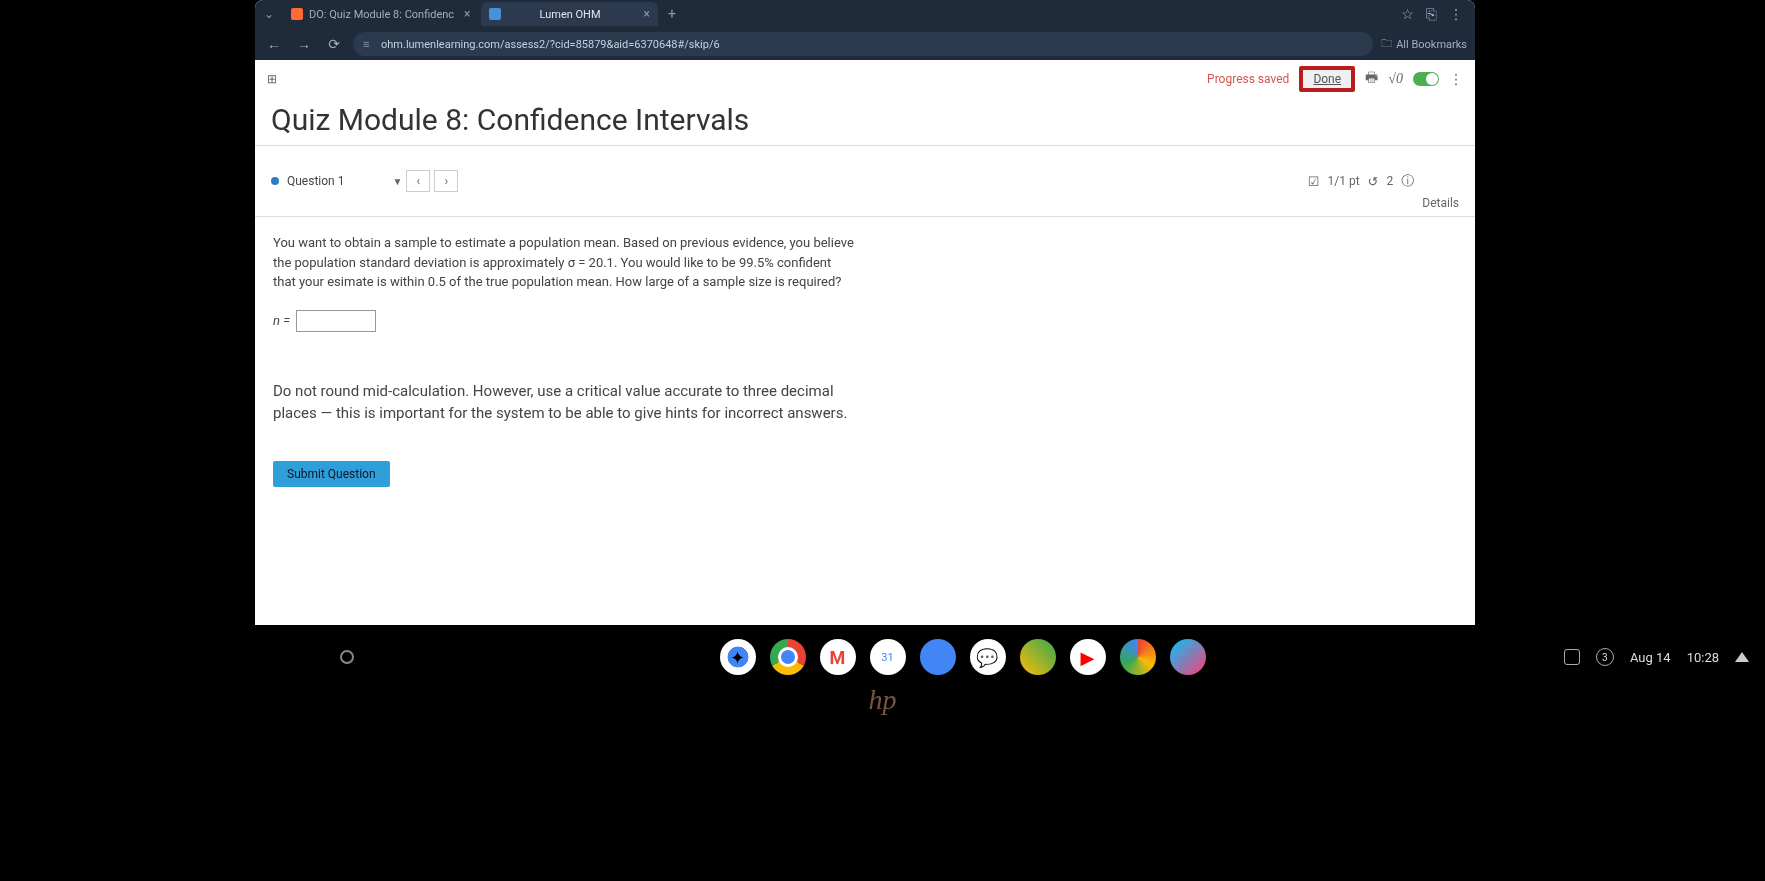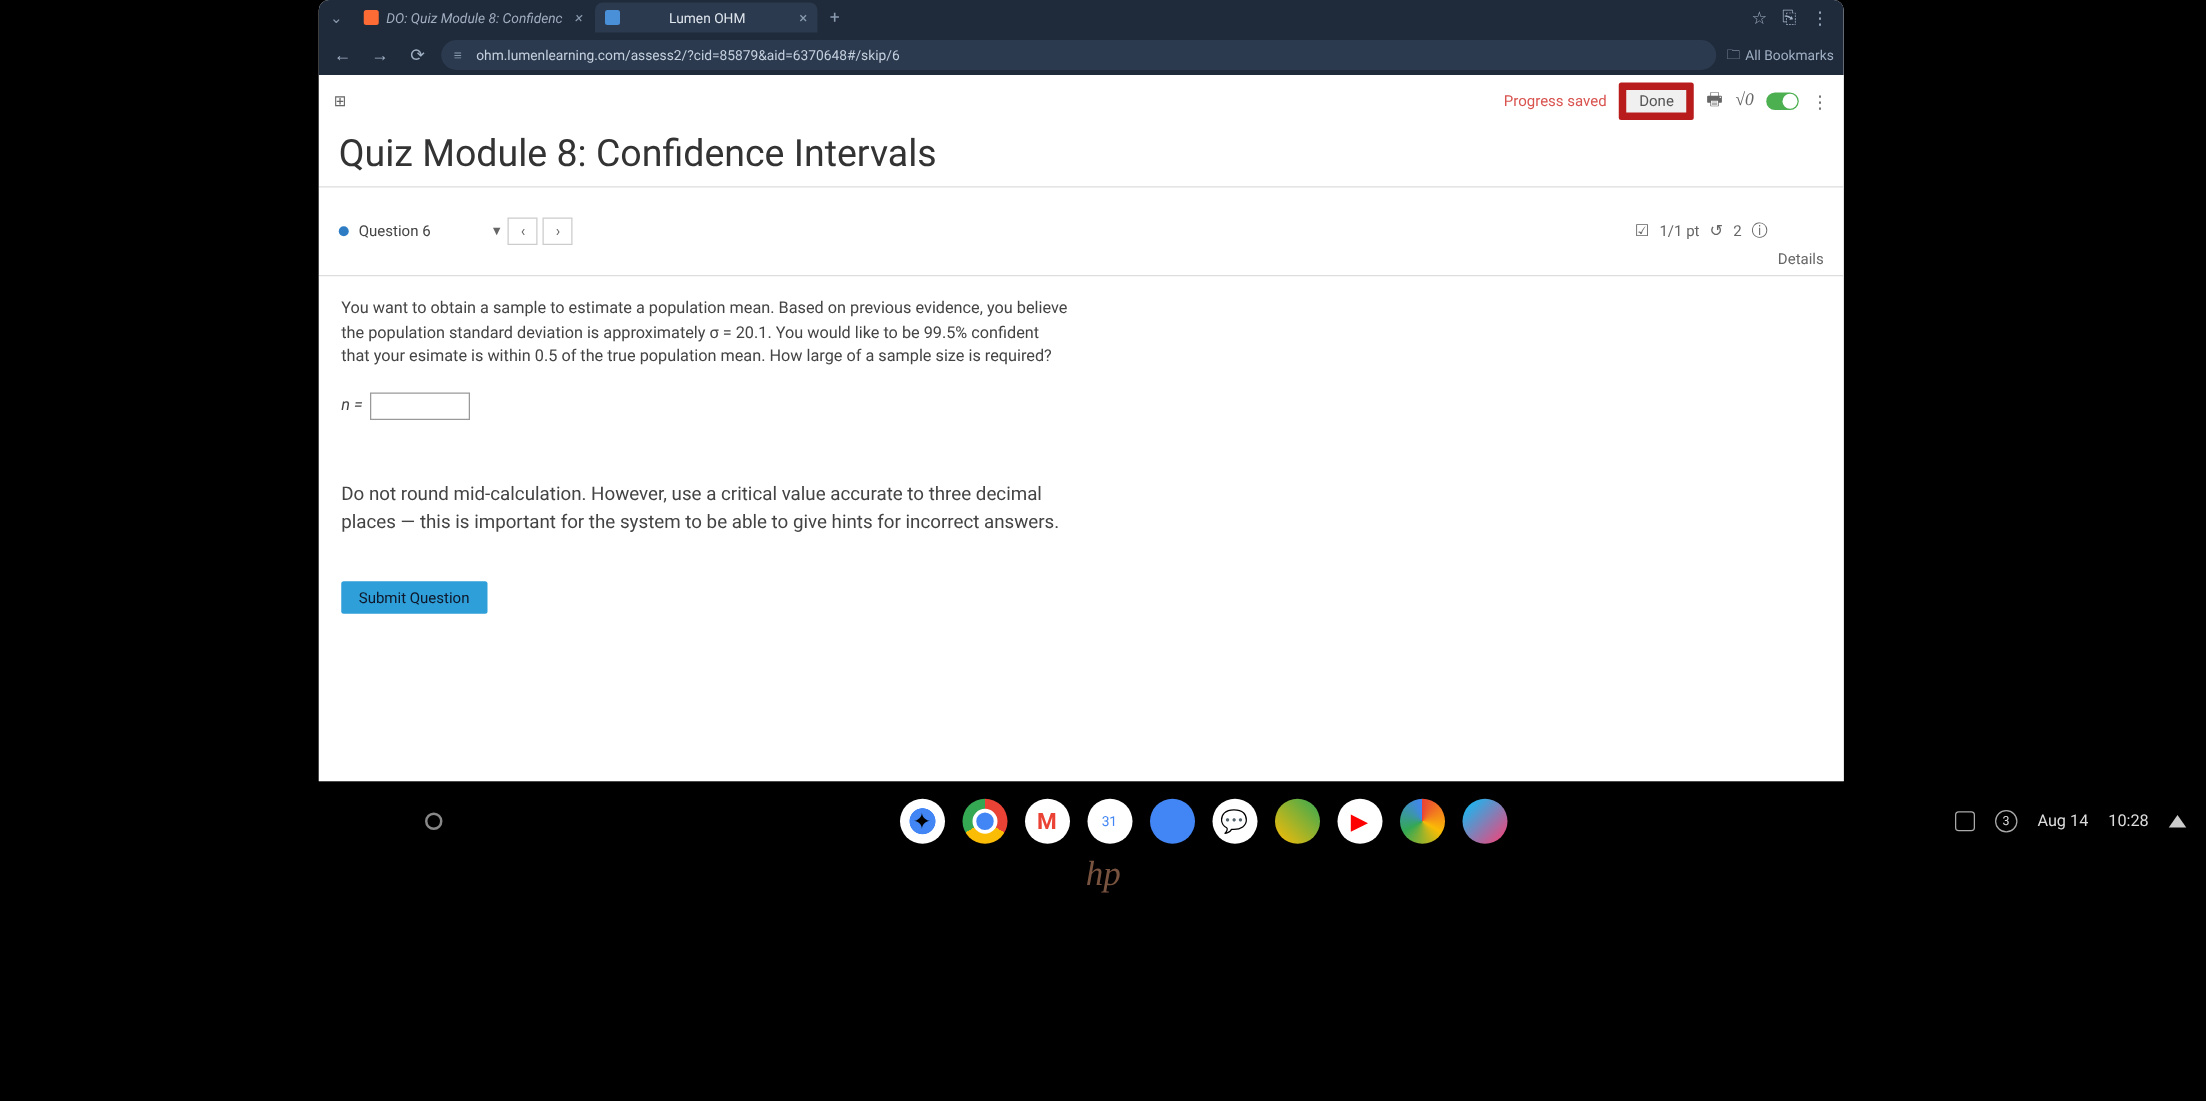--- a/index.html
+++ b/index.html
@@ -4,40 +4,40 @@
 <style>
 * { margin: 0; padding: 0; box-sizing: border-box; font-family: -apple-system, BlinkMacSystemFont, "Segoe UI", Roboto, sans-serif; }
 body { background: #000; width: 1765px; height: 881px; overflow: hidden; position: relative; }
 
 
 .browser { position: absolute; top: 0; left: 255px; width: 1220px; height: 625px; background: #fff; display: flex; flex-direction: column; border-radius: 8px 8px 0 0; overflow: hidden; }
 .tab-strip { background: #1f2a3a; height: 28px; display: flex; align-items: center; padding: 0 4px; }
 .tab-group-btn { width: 20px; height: 20px; border-radius: 50%; color: #8a9bb0; display: flex; align-items: center; justify-content: center; font-size: 12px; margin-right: 4px; }
 .tab { background: #2b3a4f; height: 24px; display: flex; align-items: center; padding: 0 8px; border-radius: 6px 6px 0 0; color: #e0e6ee; font-size: 11px; gap: 6px; margin-right: 2px; }
 .tab.active { background: #2b3a4f; gap: 39px; }
-.tab.inactive { background: transparent; color: #a0aec0; font-style: italic; }
+.tab.inactive { background: transparent; color: #a0aec0; }
 .tab-favicon { width: 12px; height: 12px; background: #ff6b35; border-radius: 2px; }
 .tab-favicon.lumen { background: #4a90d9; }
 .tab-close { font-size: 12px; color: #8a9bb0; margin-left: 4px; }
 .tab-add { color: #8a9bb0; font-size: 14px; padding: 0 8px; }
 .tab-right { margin-left: auto; display: flex; gap: 12px; padding-right: 8px; color: #a0b0c5; font-size: 14px; }
 
 .addr-bar { background: #1f2a3a; height: 32px; display: flex; align-items: center; padding: 0 8px; gap: 8px; }
 .addr-btn { color: #a0b0c5; font-size: 14px; width: 22px; text-align: center; }
 .omnibox { flex: 1; background: #2b3a4f; border-radius: 14px; height: 24px; display: flex; align-items: center; padding: 0 10px; color: #c5d0de; font-size: 11px; gap: 6px; }
 .omnibox-icon { width: 12px; height: 12px; color: #8a9bb0; }
 .bookmarks-btn { color: #a0b0c5; font-size: 11px; display: flex; align-items: center; gap: 4px; }
 
 
 .page { flex: 1; background: #fff; overflow: auto; position: relative; }
 .top-bar { display: flex; align-items: center; padding: 6px 12px; }
 .apps-icon { font-size: 12px; color: #666; }
 .top-right { margin-left: auto; display: flex; align-items: center; gap: 10px; }
 .progress-saved { color: #d9534f; font-size: 12px; }
-.done-btn { background: #f0f0f0; border: 6px solid #b91c1c; padding: 2px 10px; font-size: 12px; color: #555; border-radius: 2px; }
+.done-btn { background: #f0f0f0; border: 4px solid #b91c1c; padding: 2px 10px; font-size: 12px; color: #555; border-radius: 2px; text-decoration: underline; }
 .print-icon, .math-icon, .kebab { color: #666; font-size: 14px; }
 .toggle { width: 26px; height: 14px; background: #4caf50; border-radius: 7px; position: relative; }
 .toggle::after { content: ''; position: absolute; right: 1px; top: 1px; width: 12px; height: 12px; background: #fff; border-radius: 50%; }
 .math-icon { font-family: serif; font-style: italic; }
 
 .quiz-header { padding: 4px 16px 8px; }
 .quiz-title { font-size: 30px; font-weight: 400; color: #333; }
 .score-line { font-size: 12px; color: #666; margin-top: 2px; }
 .score-line span:first-child { color: #444; }
 .answered { margin-left: 10px; color: #888; }
@@ -126,21 +126,21 @@
       </div>
     </div>
 
     <div class="quiz-header">
       <h1 class="quiz-title">Quiz Module 8: Confidence Intervals</h1>
     </div>
 
     <div class="question-bar">
       <div class="question-select">
         <span class="q-dot"></span>
-        <span>Question 6</span>
+        <span>Question 1</span>
         <span class="caret-down">▼</span>
       </div>
       <div class="nav-btn">‹</div>
       <div class="nav-btn">›</div>
       <div class="q-meta">
         <span class="q-meta-icon">☑</span>
         <span>1/1 pt</span>
         <span class="q-meta-icon">↺</span>
         <span>2</span>
         <span class="q-meta-icon">ⓘ</span>

